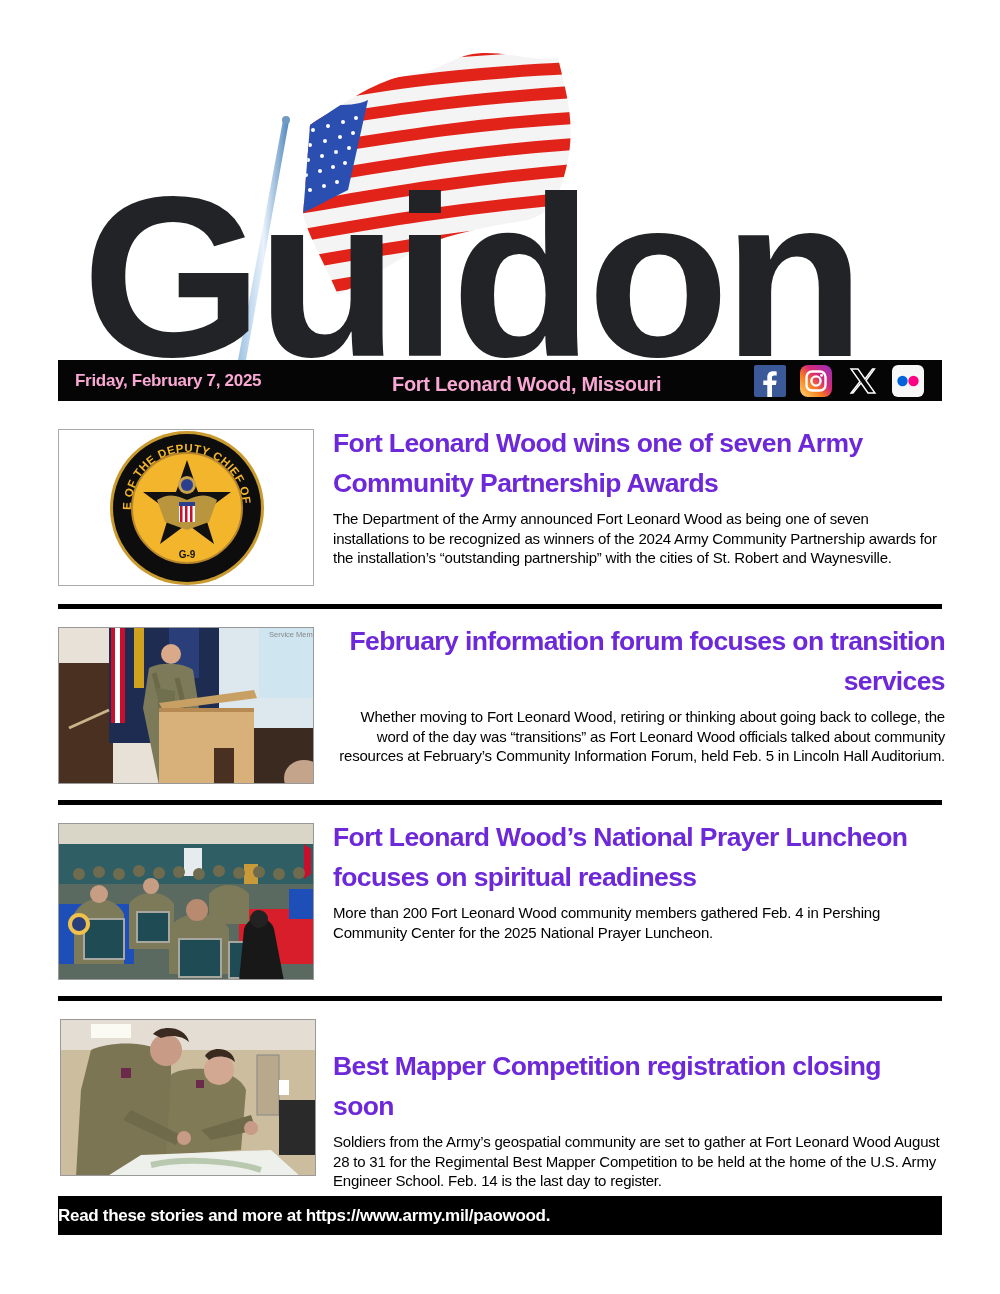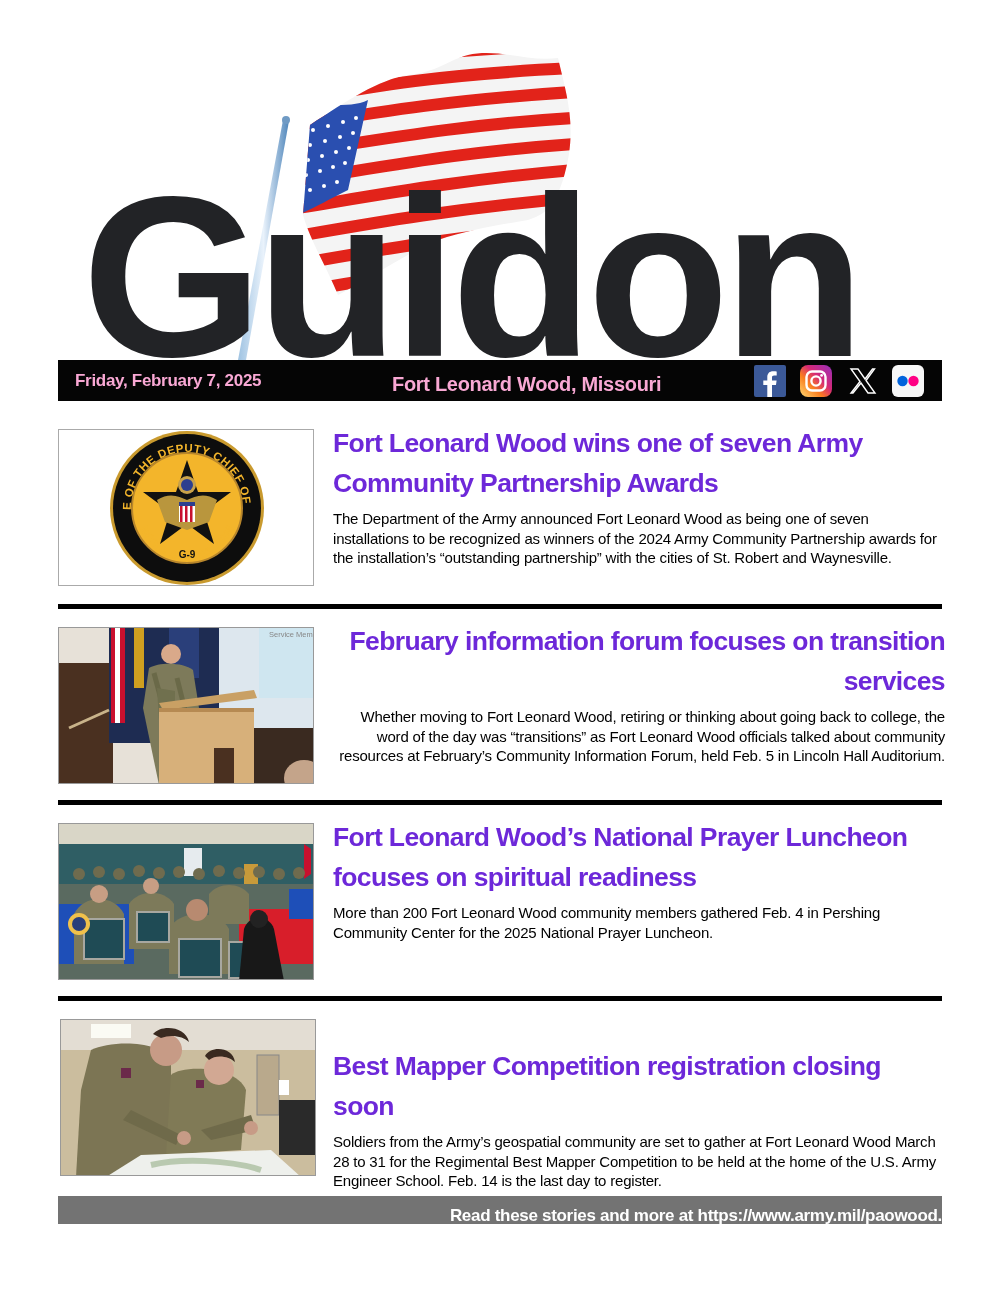--- a/index.html
+++ b/index.html
@@ -29,22 +29,22 @@
   
   .article { position: absolute; left: 58px; width: 884px; }
   .thumb { position: absolute; left: 0; width: 256px; overflow: hidden; border: 1px solid #999; }
   .art-body { position: absolute; left: 275px; width: 612px; }
   .headline { font-size: 26.5px; font-weight: 700; line-height: 40px; letter-spacing: -0.6px; color: #6d28d9; }
   .summary { margin-top: 6px; font-size: 15px; line-height: 19.5px; color: #000000; letter-spacing: -0.2px; }
   .divider { position: absolute; left: 58px; width: 884px; height: 5px; background: #000; }
 
   
   .footer {
-    position: absolute; left: 58px; top: 1196px; width: 884px; height: 28px;
-    background: #737373; color: #fff; text-align: right;
+    position: absolute; left: 58px; top: 1196px; width: 884px; height: 39px;
+    background: #000000; color: #fff; text-align: left;
     font-size: 17px; font-weight: 700; line-height: 39px; letter-spacing: -0.3px;
   }
 </style>
 </head>
 <body>
 
 <div class="masthead">
   <svg class="flag" viewBox="0 0 884 320">
     <defs>
       <linearGradient id="poleg" x1="0" x2="1">
@@ -280,17 +280,17 @@
       <path d="M70 90 L 120 115 L 115 125 L 62 100 Z" fill="#6f6a4a"></path>
       <path d="M140 110 L 190 95 L 195 110 L 150 120 Z" fill="#6f6a4a"></path>
       <circle cx="123" cy="118" r="7" fill="#c79b86"></circle>
         <circle cx="190" cy="108" r="7" fill="#c79b86"></circle>
       <path d="M45 157 L 80 135 L 210 130 L 240 157 Z" fill="#eef0ec"></path>
       <path d="M90 145 C 120 138, 170 140, 200 150" stroke="#b9c9b0" stroke-width="6" fill="none"></path>
     </svg>
   </div>
   <div class="art-body" style="top:-6px;margin-top:33px;">
     <h2 class="headline">Best Mapper Competition registration closing soon</h2>
-    <p class="summary">Soldiers from the Army’s geospatial community are set to gather at Fort Leonard Wood March 28 to 31 for the Regimental Best Mapper Competition to be held at the home of the U.S. Army Engineer School. Feb. 14 is the last day to register.</p>
+    <p class="summary">Soldiers from the Army’s geospatial community are set to gather at Fort Leonard Wood August 28 to 31 for the Regimental Best Mapper Competition to be held at the home of the U.S. Army Engineer School. Feb. 14 is the last day to register.</p>
   </div>
 </div>
 
 <div class="footer">Read these stories and more at https://www.army.mil/paowood.</div>
 
 </body></html>

